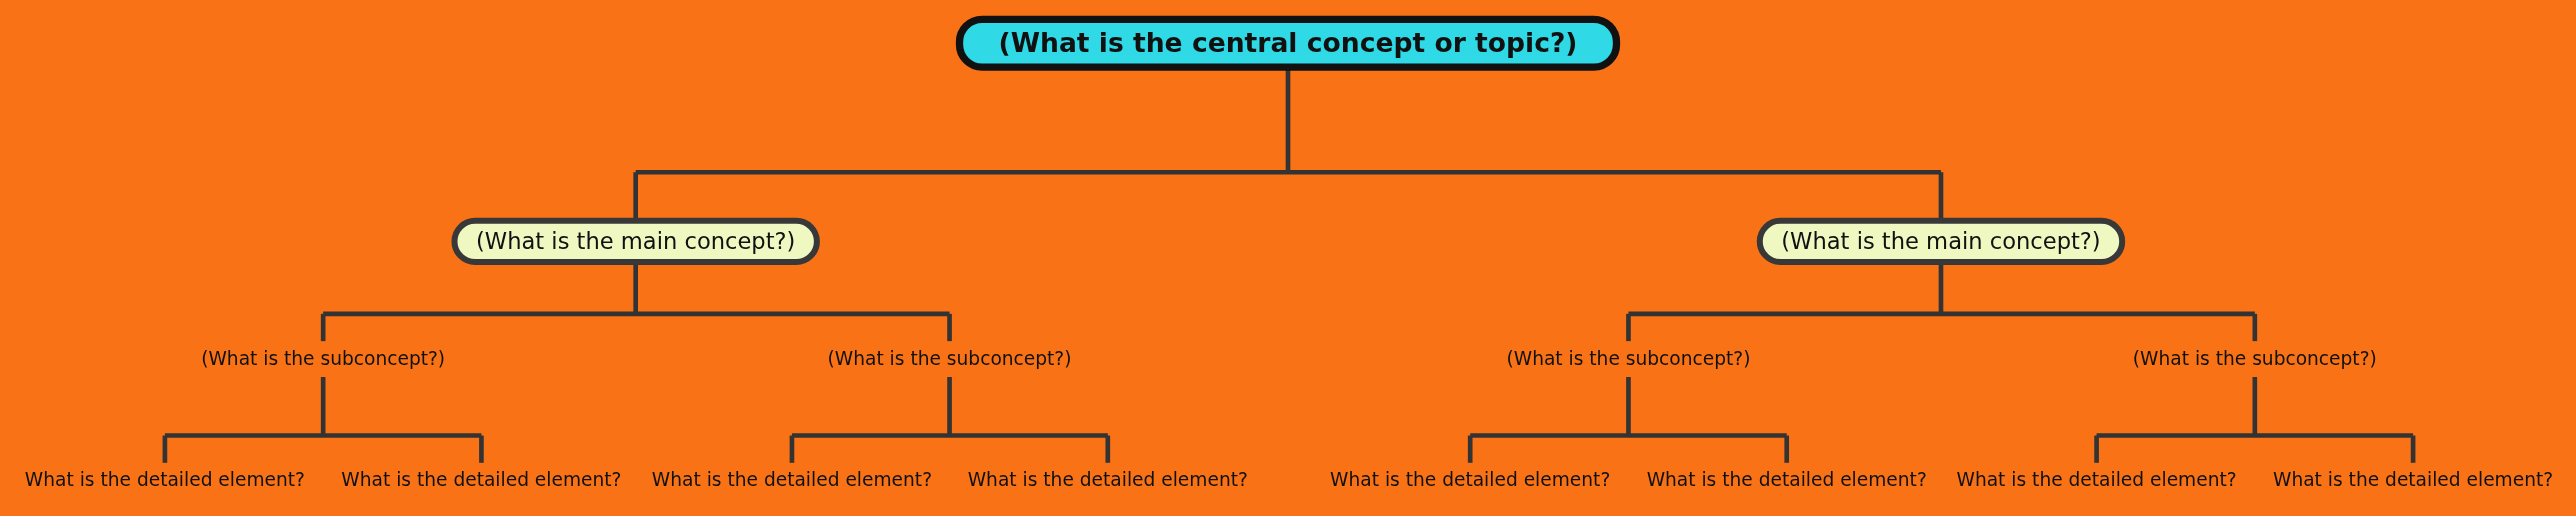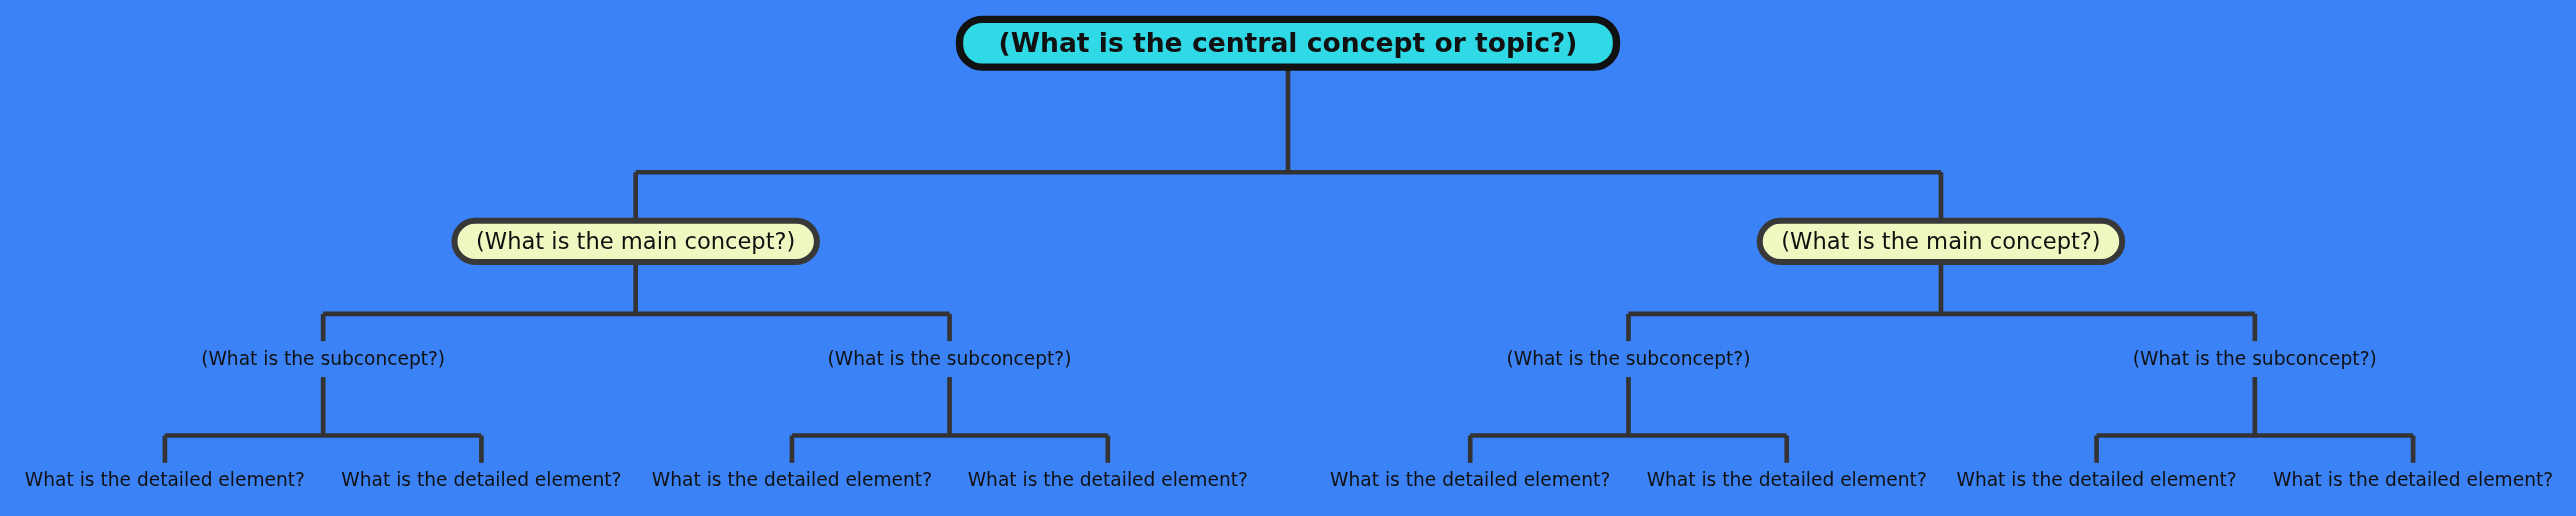--- a/index.html
+++ b/index.html
@@ -11,21 +11,21 @@
   body {
     width: 2576px;
     height: 516px;
     overflow: hidden;
     font-family: "DejaVu Sans", "Liberation Sans", sans-serif;
   }
   #diagram-root {
     position: relative;
     width: 2576px;
     height: 516px;
-    background: #3b82f6;
+    background: #f97316;
   }
   #tree-svg {
     position: absolute;
     top: 0;
     left: 0;
     width: 2576px;
     height: 516px;
     display: block;
   }
   .edge-line {

